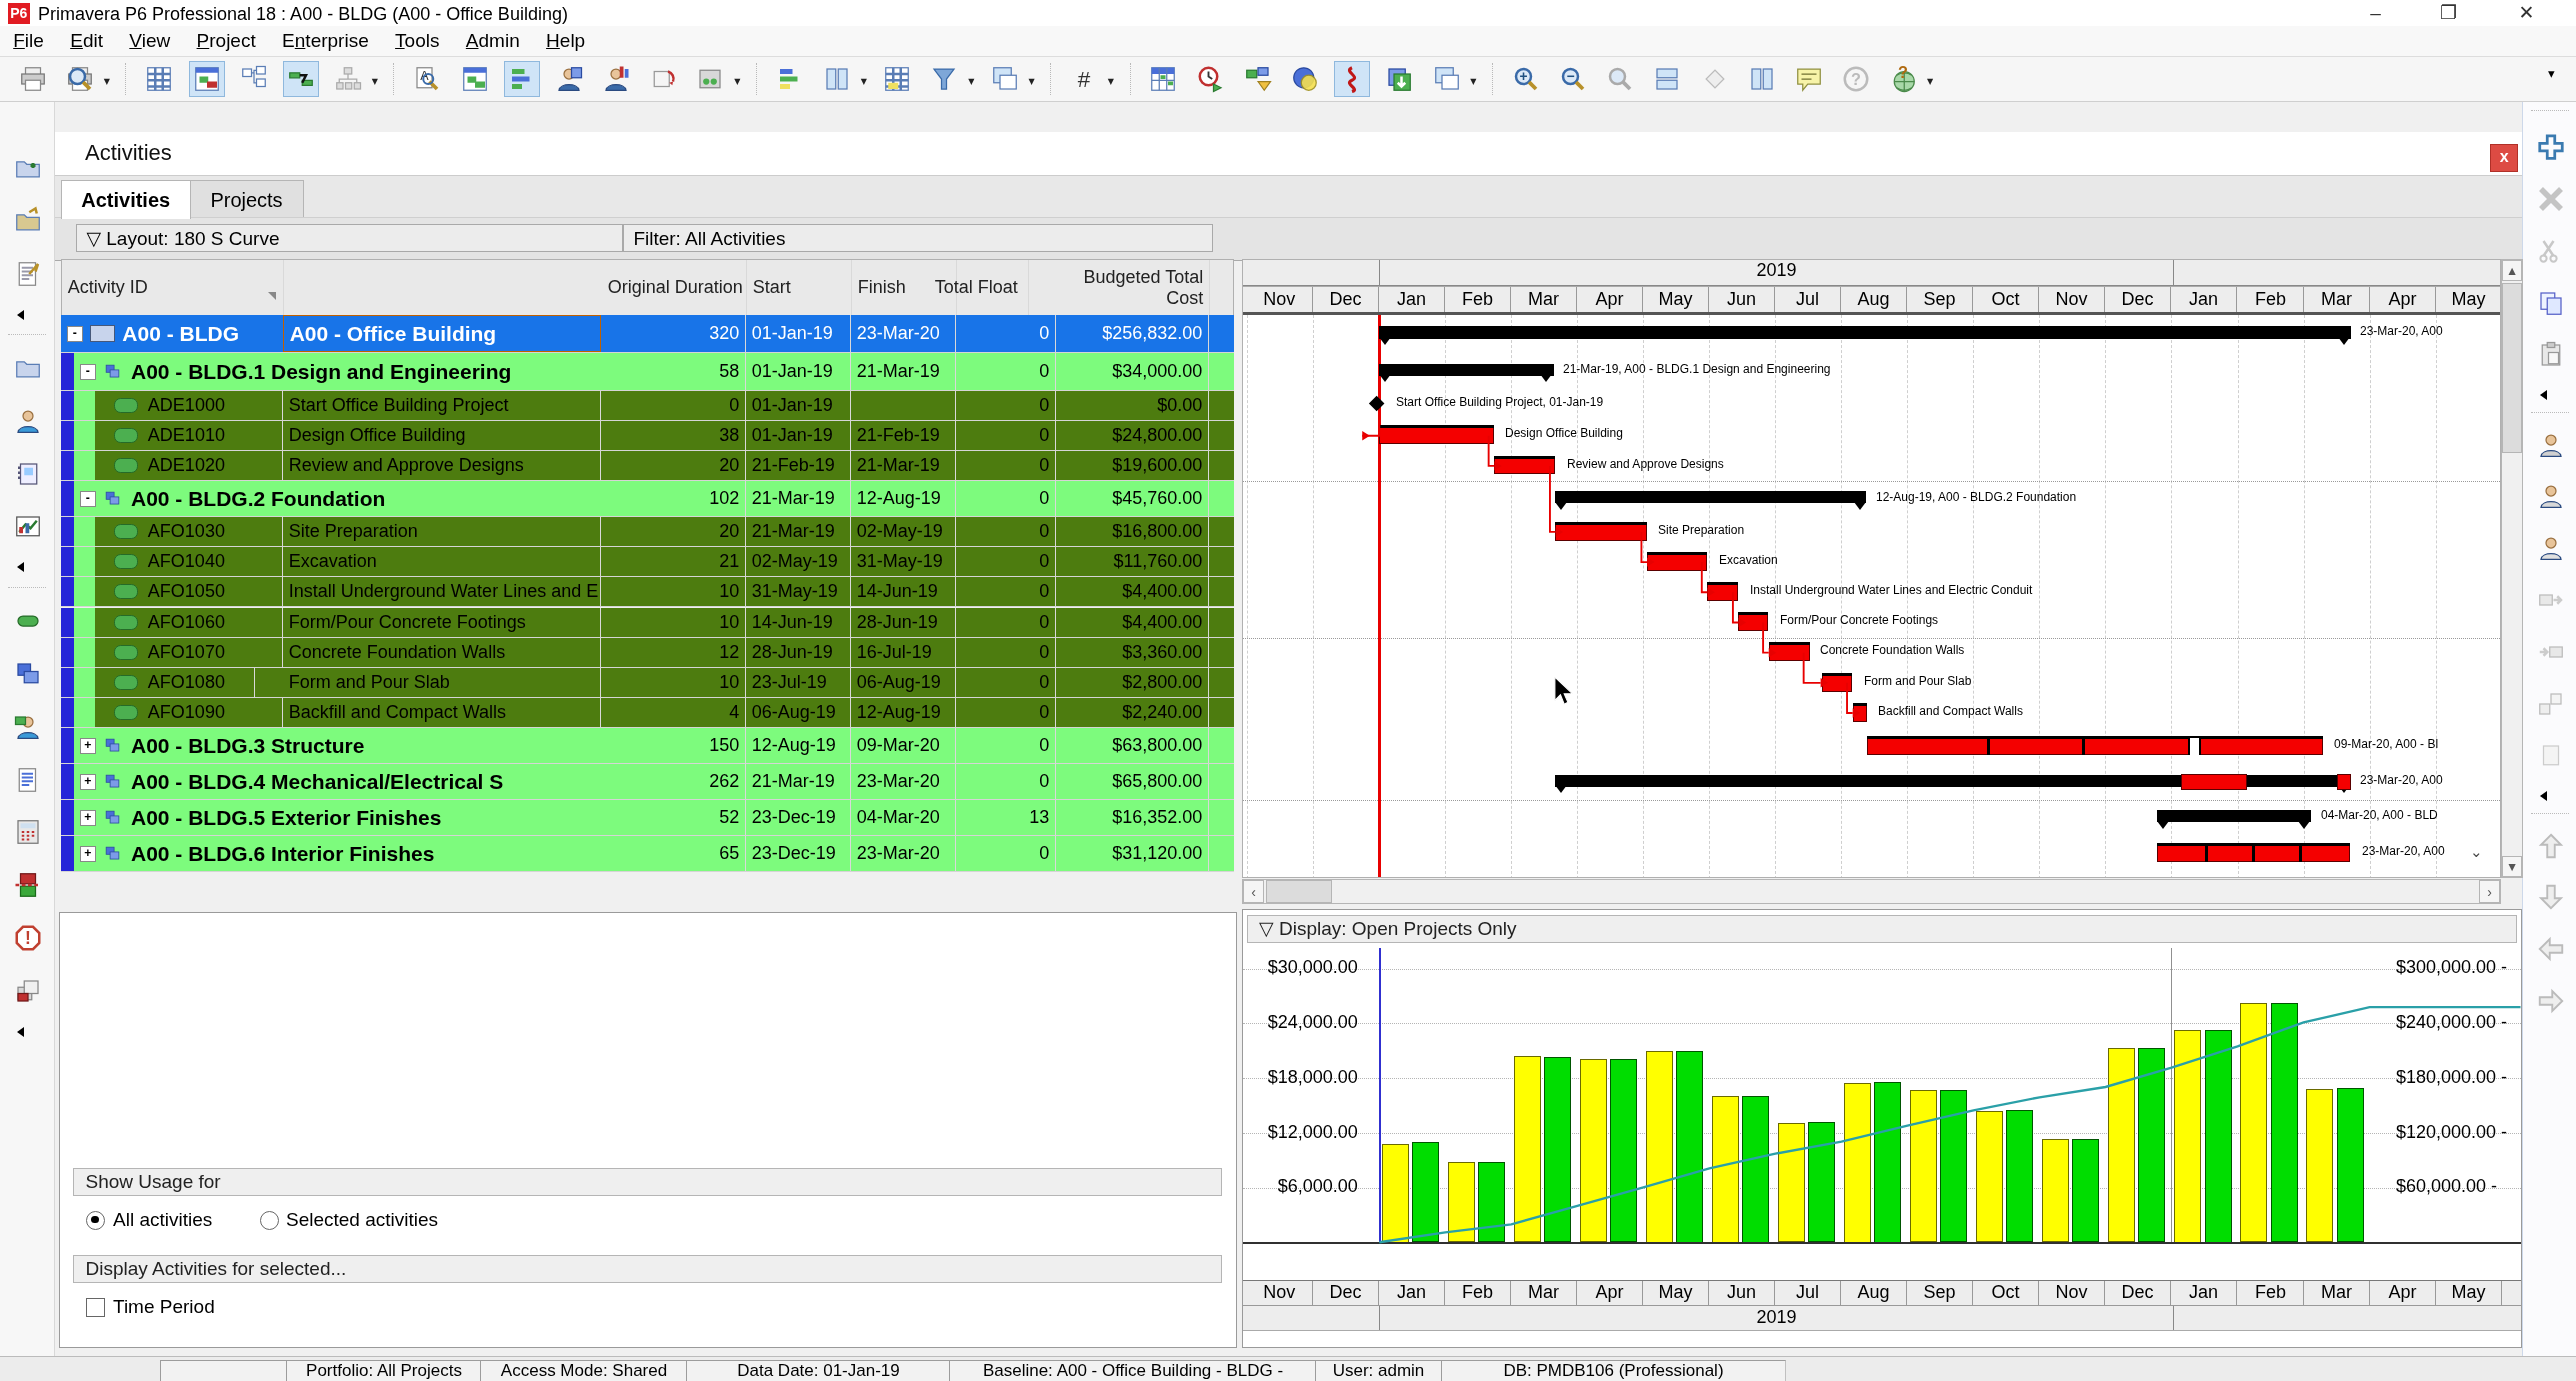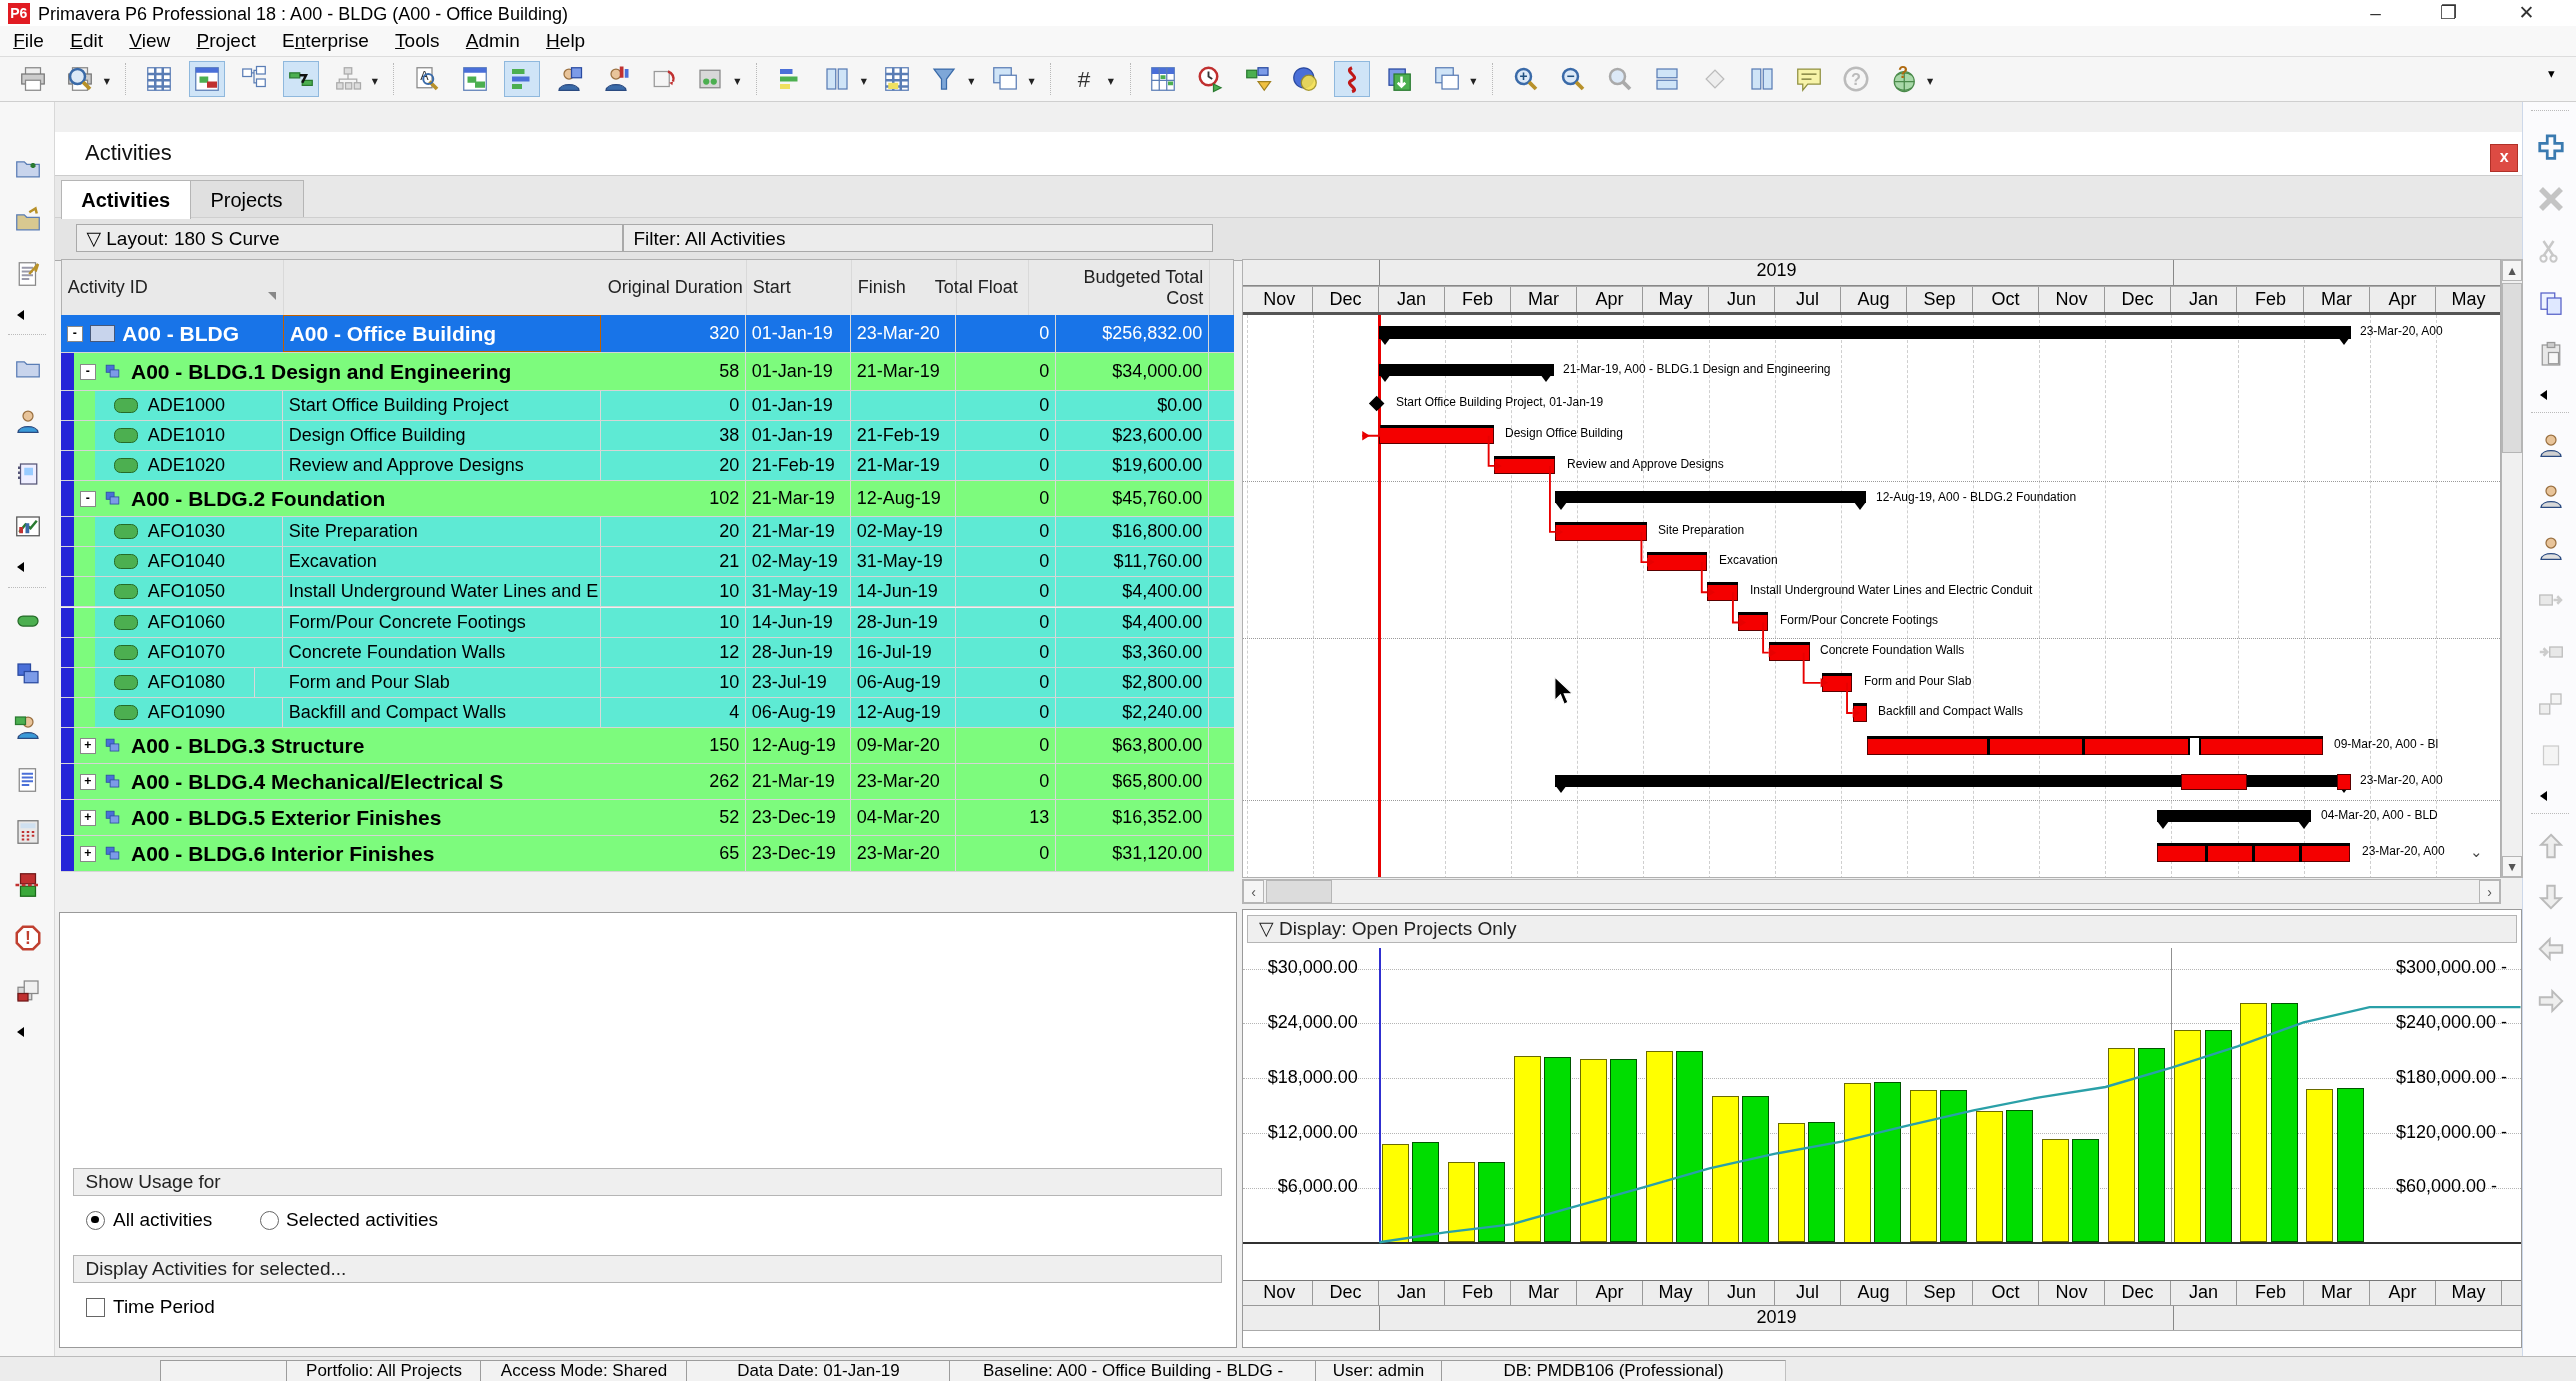--- a/index.html
+++ b/index.html
@@ -28,21 +28,21 @@
   .closebox{left:2490px;top:144px;width:26.4px;height:26.4px;background:#dd4b43;border:0.9px solid #b03028;
             color:#fff;font-size:16px;font-weight:bold;text-align:center;line-height:24.5px;}
   .tabsrow{left:55px;top:176px;width:2467px;height:42px;background:#e8e8e8;border-bottom:0.9px solid #bbb;}
   .tab{position:absolute;top:3.8px;height:38px;font-size:20px;text-align:center;line-height:38px;
        border:0.9px solid #b5b5b5;border-bottom:none;background:#e0e0e0;}
   .tab.active{background:#fff;font-weight:bold;z-index:2;}
   .layoutbar{left:55px;top:217px;width:2467px;height:42px;background:#e4e4e4;border-bottom:0.9px solid #a9a9a9;border-top:0.9px solid #cfcfcf;}
   .laycell{position:absolute;top:5.7px;height:28px;background:#ececec;border:0.9px solid #a9a9a9;
            font-size:19px;line-height:28px;padding-left:9.4px;box-sizing:border-box;}
   .thead{background:#e9e9e9;border:0.9px solid #b0b0b0;box-sizing:border-box;font-size:18px;color:#222;}
-  .trow{position:absolute;left:61px;width:1173px;overflow:hidden;box-sizing:border-box;border-bottom:0.9px solid #d5d5d5;background:#5eead4;}
+  .trow{position:absolute;left:61px;width:1173px;overflow:hidden;box-sizing:border-box;border-bottom:0.9px solid #d5d5d5;background:#4d7c0f;}
   .tcell{position:absolute;top:0;bottom:0;font-size:18px;box-sizing:border-box;padding:0 5.7px;
          white-space:nowrap;overflow:hidden;border-right:0.9px solid #d9d9d9;display:flex;align-items:center;}
   .num{justify-content:flex-end;}
   .gantt{left:1242px;top:259px;width:1259px;height:619px;background:#fff;border:0.9px solid #b0b0b0;box-sizing:border-box;overflow:hidden;}
   .tsband{position:absolute;background:#ededed;border-bottom:0.9px solid #888;box-sizing:border-box;font-size:18px;}
   .mcell{position:absolute;top:0;height:100%;border-right:0.9px solid #999;text-align:center;box-sizing:border-box;}
   .glabel{position:absolute;font-size:12px;white-space:nowrap;}
   .scroll{background:#f0f0f0;border:0.9px solid #b5b5b5;box-sizing:border-box;}
   .scrollbtn{position:absolute;background:#f5f5f5;border:0.9px solid #b5b5b5;text-align:center;color:#555;box-sizing:border-box;}
   .panel{background:#fff;border:0.9px solid #9a9a9a;box-sizing:border-box;}
@@ -608,21 +608,21 @@
       </div>
       <div class="trow" style="top: 421px; height: 30px;">
         <div class="abs" style="left:0;top:0;width:13.2px;height:100%;background:#2525d8;"></div>
         <div class="abs" style="left:13.2px;top:0;width:21px;height:100%;background:#7dfb7d;"></div>
         <div class="tcell" style="left:34px;width:188px;"><span style="flex:none;display:inline-block;width:22.6px;height:13.2px;background:#4caf50;border:0.9px solid #256b28;border-radius:6.6px;margin:0 9.4px 0 13.2px;"></span>ADE1010</div>
         <div class="tcell" style="left:222px;width:318px;">Design Office Building</div>
         <div class="tcell num" style="left:540px;width:145px;">38</div>
         <div class="tcell" style="left:685px;width:105px;">01-Jan-19</div>
         <div class="tcell" style="left:790px;width:105px;">21-Feb-19</div>
         <div class="tcell num" style="left:895px;width:100px;">0</div>
-        <div class="tcell num" style="left:995px;width:153px;">$23,600.00</div>
+        <div class="tcell num" style="left:995px;width:153px;">$24,800.00</div>
       </div>
       <div class="trow" style="top: 451px; height: 30px;">
         <div class="abs" style="left:0;top:0;width:13.2px;height:100%;background:#2525d8;"></div>
         <div class="abs" style="left:13.2px;top:0;width:21px;height:100%;background:#7dfb7d;"></div>
         <div class="tcell" style="left:34px;width:188px;"><span style="flex:none;display:inline-block;width:22.6px;height:13.2px;background:#4caf50;border:0.9px solid #256b28;border-radius:6.6px;margin:0 9.4px 0 13.2px;"></span>ADE1020</div>
         <div class="tcell" style="left:222px;width:318px;">Review and Approve Designs</div>
         <div class="tcell num" style="left:540px;width:145px;">20</div>
         <div class="tcell" style="left:685px;width:105px;">21-Feb-19</div>
         <div class="tcell" style="left:790px;width:105px;">21-Mar-19</div>
         <div class="tcell num" style="left:895px;width:100px;">0</div>

